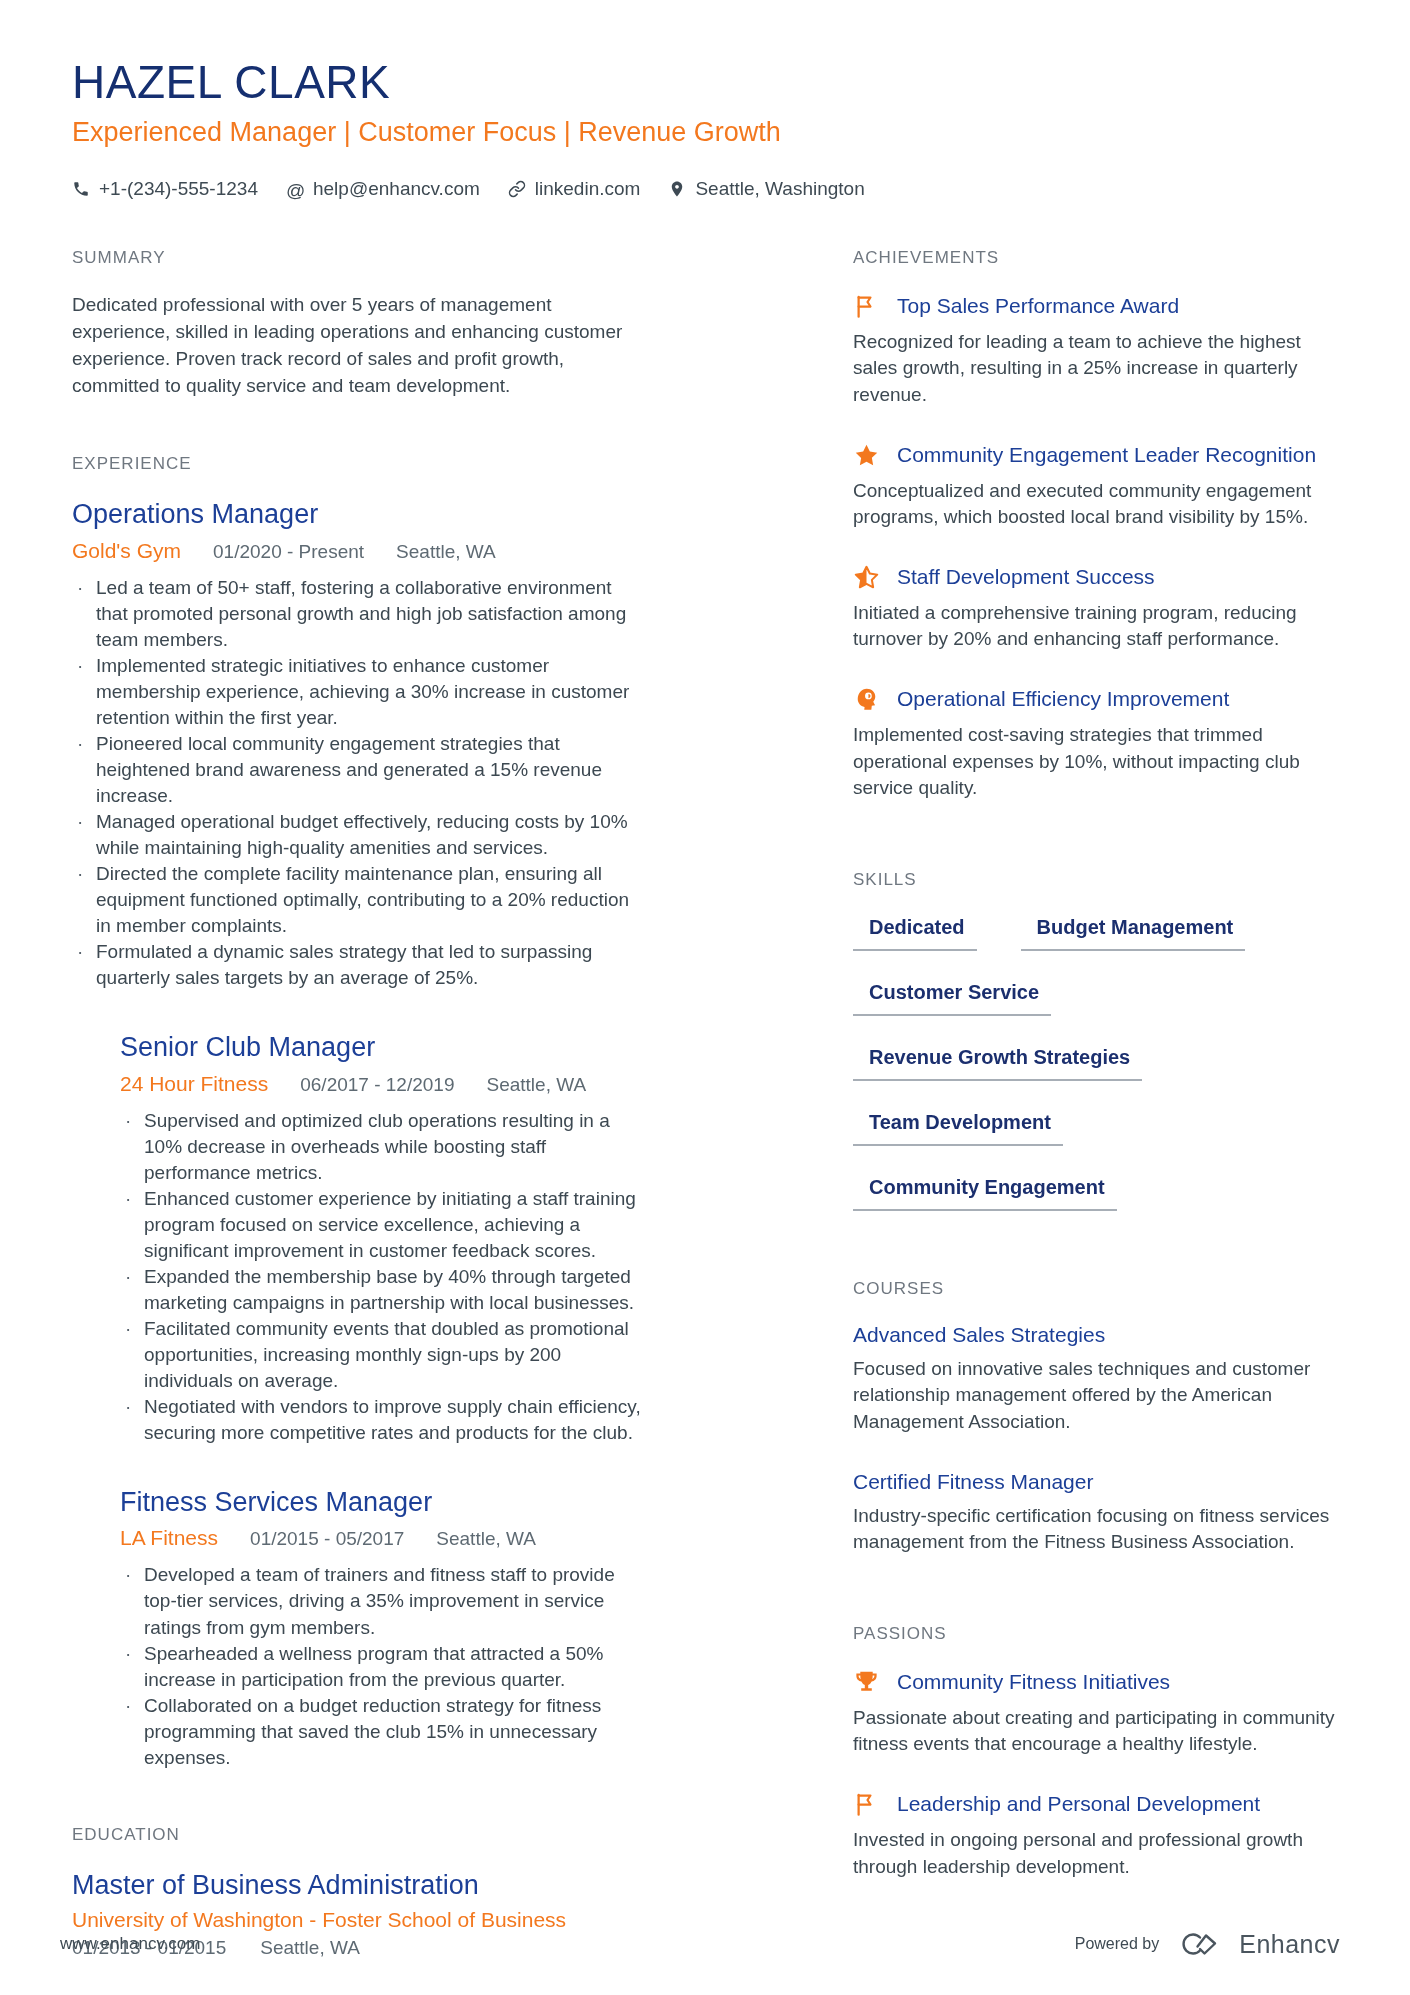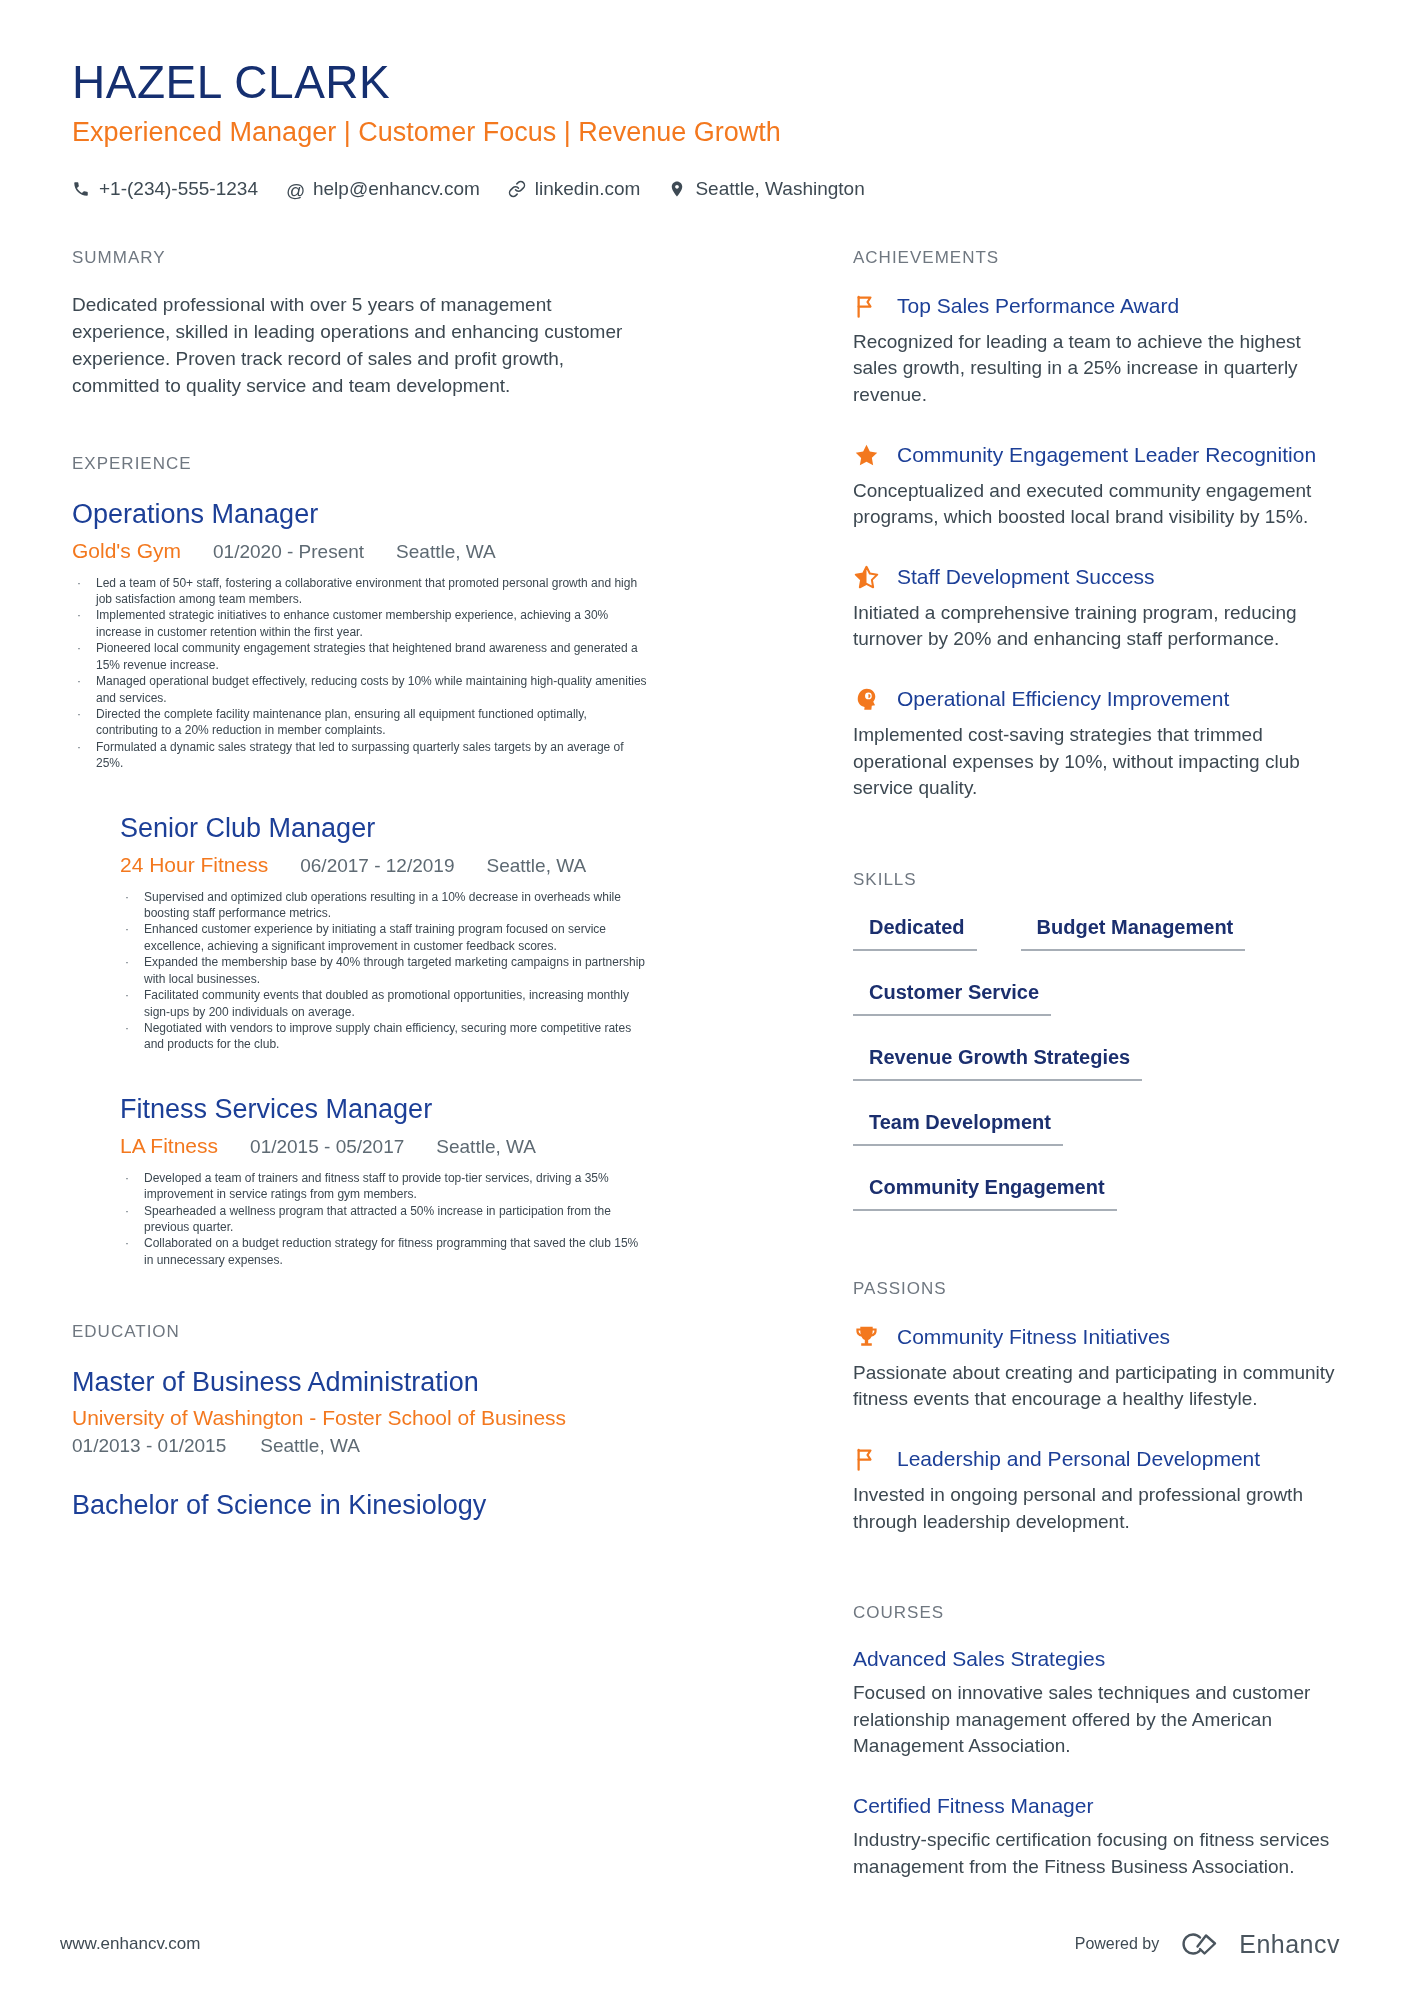--- a/index.html
+++ b/index.html
@@ -57,21 +57,21 @@
   .job-meta, .degree-meta {
     margin-top: 7px; display: flex; align-items: baseline; gap: 32px;
     flex-wrap: wrap;
   }
   .company, .school { font-size: 21px; color: #F3781E; }
   .meta { font-size: 19px; color: #5E6A73; }
   .school { display: block; margin-top: 6px; }
   ul.bullets { list-style: none; margin-top: 12px; }
   ul.bullets li {
     position: relative; padding-left: 24px;
-    font-size: 12px; line-height: 1.37; color: #3C4851;
+    font-size: 19px; line-height: 1.37; color: #3C4851;
   }
   ul.bullets li::before {
     content: "\00B7";
     position: absolute; left: 5px; top: 0;
     color: #55606A;
   }
   .degree + .degree { margin-top: 32px; }
   .degree-dates-row { display: flex; gap: 34px; margin-top: 5px; }
 
   
@@ -289,54 +289,54 @@
             <span class="skill">Dedicated</span>
             <span class="skill">Budget Management</span>
             <span class="skill">Customer Service</span>
             <span class="skill">Revenue Growth Strategies</span>
             <span class="skill">Team Development</span>
             <span class="skill">Community Engagement</span>
           </div>
       </section>
 
       <section class="r-section">
+        <h2 class="section-label">COURSES</h2>
+        <div>
+            <div class="course">
+              <h3 class="course-title">Advanced Sales Strategies</h3>
+              <p class="course-body">Focused on innovative sales techniques and customer relationship management offered by the American Management Association.</p>
+            </div>
+            <div class="course">
+              <h3 class="course-title">Certified Fitness Manager</h3>
+              <p class="course-body">Industry-specific certification focusing on fitness services management from the Fitness Business Association.</p>
+            </div>
+          </div>
+      </section>
+
+      <section class="r-section">
         <h2 class="section-label">PASSIONS</h2>
         <div>
             <div class="ach-item passion-item">
               <div class="ach-head">
                 <span class="ach-icon"><svg viewBox="0 0 24 24" fill="#F3781E">
                     <path d="M6.5 2.5h11V4H21v2.3c0 2.5-1.9 4.6-4.4 4.9a5.9 5.9 0 0 1-3.1 3.1V17h3.2v2.3H7.3V17h3.2v-2.7a5.9 5.9 0 0 1-3.1-3.1C4.9 10.9 3 8.8 3 6.3V4h3.5V2.5zM5 5.8v.5c0 1.2.8 2.3 1.9 2.8A9.8 9.8 0 0 1 6.5 6v-.2H5zm14 0h-1.5V6c0 1.1-.1 2.1-.4 3.1 1.1-.5 1.9-1.6 1.9-2.8v-.5z"></path>
                   </svg></span>
                 <div class="ach-title">Community Fitness Initiatives</div>
               </div>
               <p class="ach-body">Passionate about creating and participating in community fitness events that encourage a healthy lifestyle.</p>
             </div>
             <div class="ach-item passion-item">
               <div class="ach-head">
                 <span class="ach-icon"><svg viewBox="0 0 24 24" fill="none" stroke="#F3781E" stroke-width="2" stroke-linecap="round" stroke-linejoin="round">
                     <path d="M5 21V3.5"></path>
                     <path d="M5 4h10.5l-2.6 4 2.6 4H5"></path>
                   </svg></span>
                 <div class="ach-title">Leadership and Personal Development</div>
               </div>
               <p class="ach-body">Invested in ongoing personal and professional growth through leadership development.</p>
-            </div>
-          </div>
-      </section>
-
-      <section class="r-section">
-        <h2 class="section-label">COURSES</h2>
-        <div>
-            <div class="course">
-              <h3 class="course-title">Advanced Sales Strategies</h3>
-              <p class="course-body">Focused on innovative sales techniques and customer relationship management offered by the American Management Association.</p>
-            </div>
-            <div class="course">
-              <h3 class="course-title">Certified Fitness Manager</h3>
-              <p class="course-body">Industry-specific certification focusing on fitness services management from the Fitness Business Association.</p>
             </div>
           </div>
       </section>
     </div>
   </div>
 </div>
 
 <div class="footer">
   <a class="footer-site">www.enhancv.com</a>
   <div class="footer-right">

